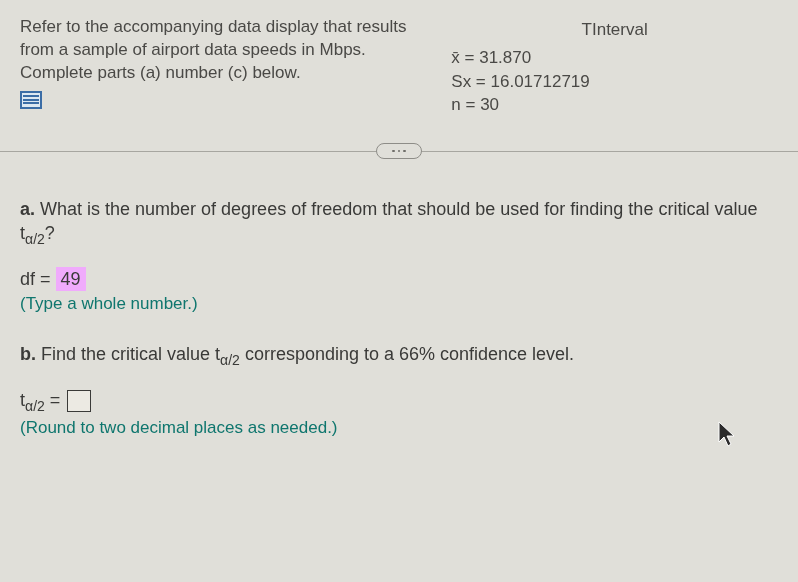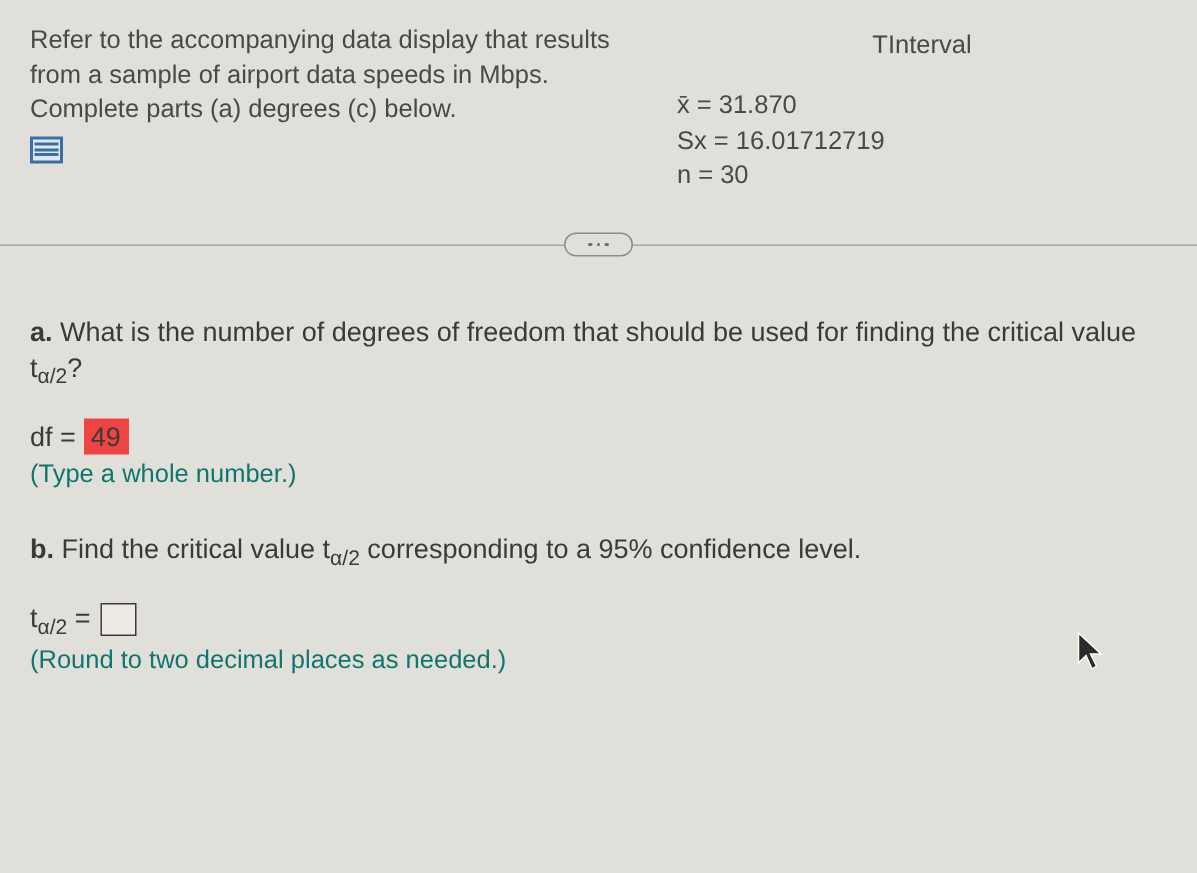--- a/index.html
+++ b/index.html
@@ -25,21 +25,21 @@
     }
     .right-col {
       flex: 0.9;
       font-size: 17px;
       line-height: 1.4;
       color: #4a4946;
       padding-top: 2px;
     }
     .right-col .title {
       text-align: center;
-      margin-bottom: 16px;
+      margin-bottom: 4px;
     }
     .icon-link {
       display: flex;
       align-items: center;
       gap: 8px;
       margin-top: 6px;
       color: #5b6b78;
     }
     .table-icon {
       width: 22px;
@@ -92,21 +92,21 @@
       line-height: 1.35;
       color: #3a3a38;
     }
     .question-block { margin-bottom: 26px; }
     .sub { font-size: 0.78em; vertical-align: sub; }
     .answer-line { margin-top: 18px; margin-bottom: 2px; }
     .filled-box {
       display: inline-block;
       min-width: 30px;
       padding: 0 4px;
-      background: #ef4444;
+      background: #f0abfc;
       text-align: center;
       color: #3a3a38;
     }
     .empty-box {
       display: inline-block;
       width: 24px;
       height: 22px;
       border: 1.5px solid #3a3a38;
       vertical-align: middle;
       background: #eceae3;
@@ -122,21 +122,21 @@
       pointer-events: none;
     }
   </style>
 </head>
 <body>
 
 <div class="top-section">
   <div class="left-col">
     <div>Refer to the accompanying data display that results</div>
     <div>from a sample of airport data speeds in Mbps.</div>
-    <div>Complete parts (a) degrees (c) below.</div>
+    <div>Complete parts (a) number (c) below.</div>
     <div class="icon-link">
       <span class="table-icon">
         <span class="row"></span>
           <span class="row"></span>
           <span class="row"></span>
       </span>
     </div>
   </div>
   <div class="right-col">
     <div class="title">TInterval</div>
@@ -163,21 +163,21 @@
     </div>
     <div class="answer-line">
       <span>df =</span>
       <span class="filled-box">49</span>
     </div>
     <div class="hint">(Type a whole number.)</div>
   </div>
 
   <div class="question-block">
     <div>
-      <b>b.</b><span> Find the critical value t</span><span class="sub">α/2</span><span> corresponding to a 95% confidence level.</span>
+      <b>b.</b><span> Find the critical value t</span><span class="sub">α/2</span><span> corresponding to a 66% confidence level.</span>
     </div>
     <div class="answer-line">
       <span>t</span><span class="sub">α/2</span><span> =</span>
       <span class="empty-box"></span>
     </div>
     <div class="hint">(Round to two decimal places as needed.)</div>
   </div>
 
 </div>
 

